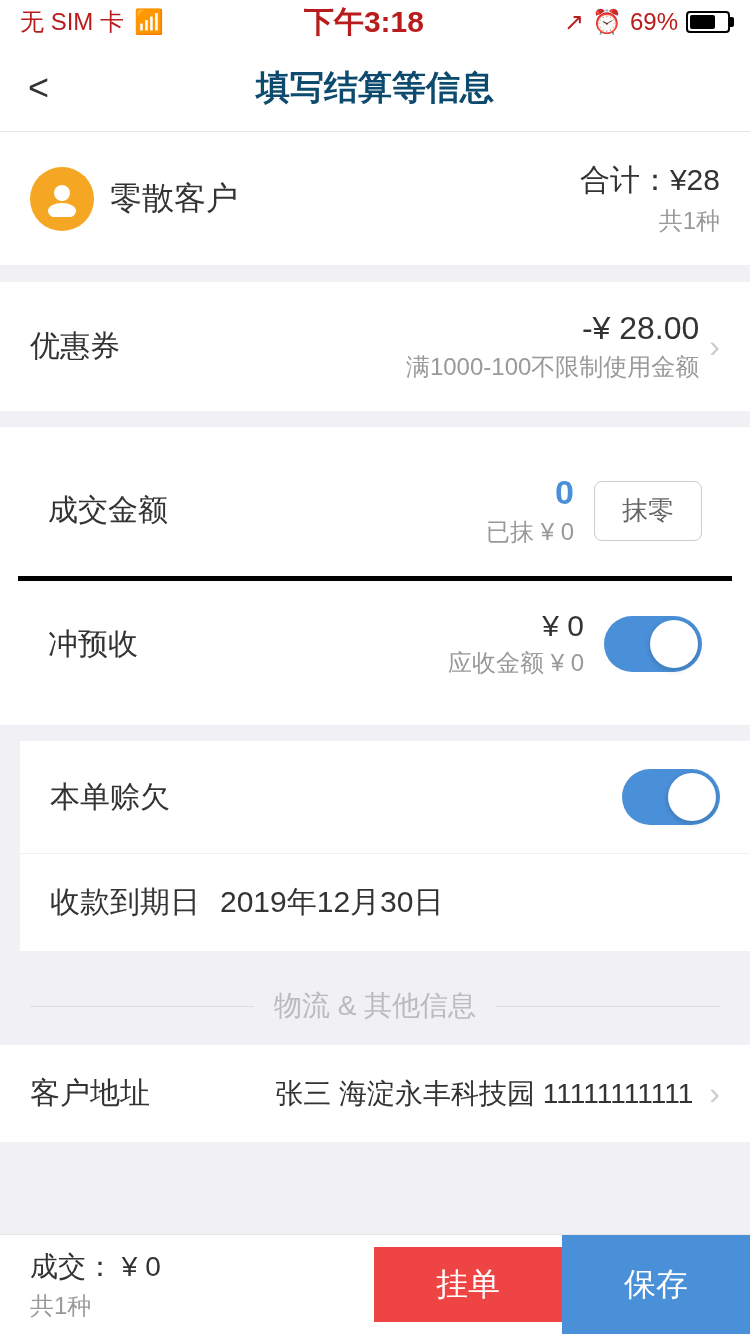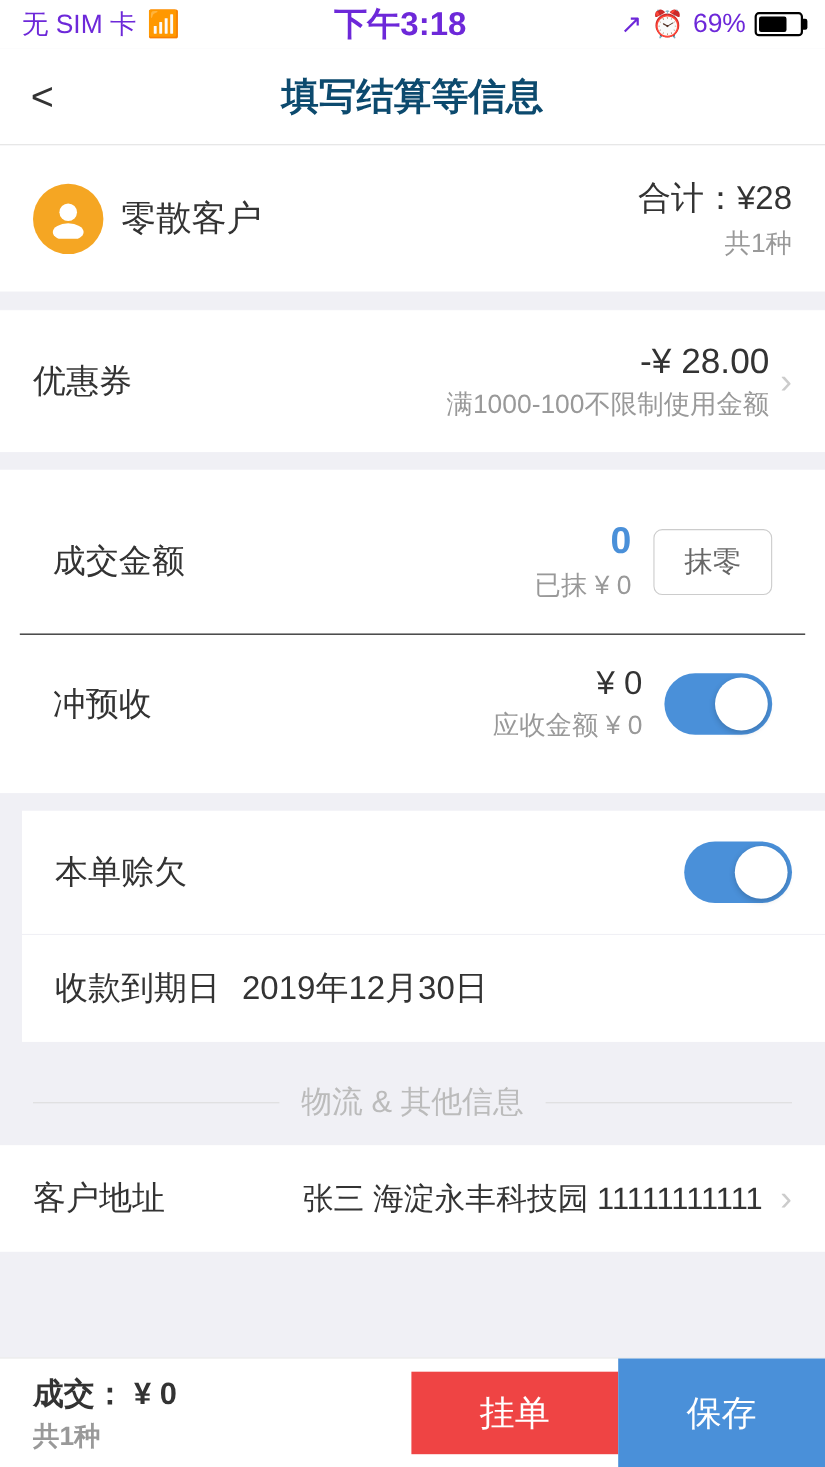--- a/index.html
+++ b/index.html
@@ -17,21 +17,21 @@
     
     .status-bar {
       width: 100%;
       height: 44px;
       background: #fff;
       display: flex;
       align-items: center;
       justify-content: space-between;
       padding: 12px 20px;
       font-size: 24px;
-      color: #6d28d9;
+      color: #b91c1c;
     }
     .status-left { display: flex; align-items: center; gap: 10px; }
     .status-center { font-size: 30px; font-weight: 600; }
     .status-right { display: flex; align-items: center; gap: 8px; font-size: 24px; }
     .battery-icon {
       width: 44px; height: 22px;
       border: 2px solid #000;
       border-radius: 4px;
       position: relative;
       display: inline-flex;
@@ -214,21 +214,21 @@
       background: #fff;
       cursor: pointer;
     }
 
     
     .precollect-row {
       padding: 28px 30px;
       display: flex;
       align-items: center;
       justify-content: space-between;
-      border-top: 1px solid #000000;
+      border-top: 5px solid #000000;
     }
     .precollect-right {
       display: flex;
       align-items: center;
       gap: 20px;
     }
     .precollect-info {
       text-align: right;
     }
     .precollect-amount {
@@ -314,21 +314,20 @@
       width: 750px;
       height: 100px;
       display: flex;
       align-items: center;
       background: #fff;
       border-top: 1px solid #e5e5e5;
     }
     .bottom-summary {
       flex: 1;
       padding: 0 30px;
-      font-weight: bold;
     }
     .bottom-deal {
       font-size: 28px;
       color: #333;
     }
     .bottom-count {
       font-size: 24px;
       color: #999;
       margin-top: 4px;
     }

